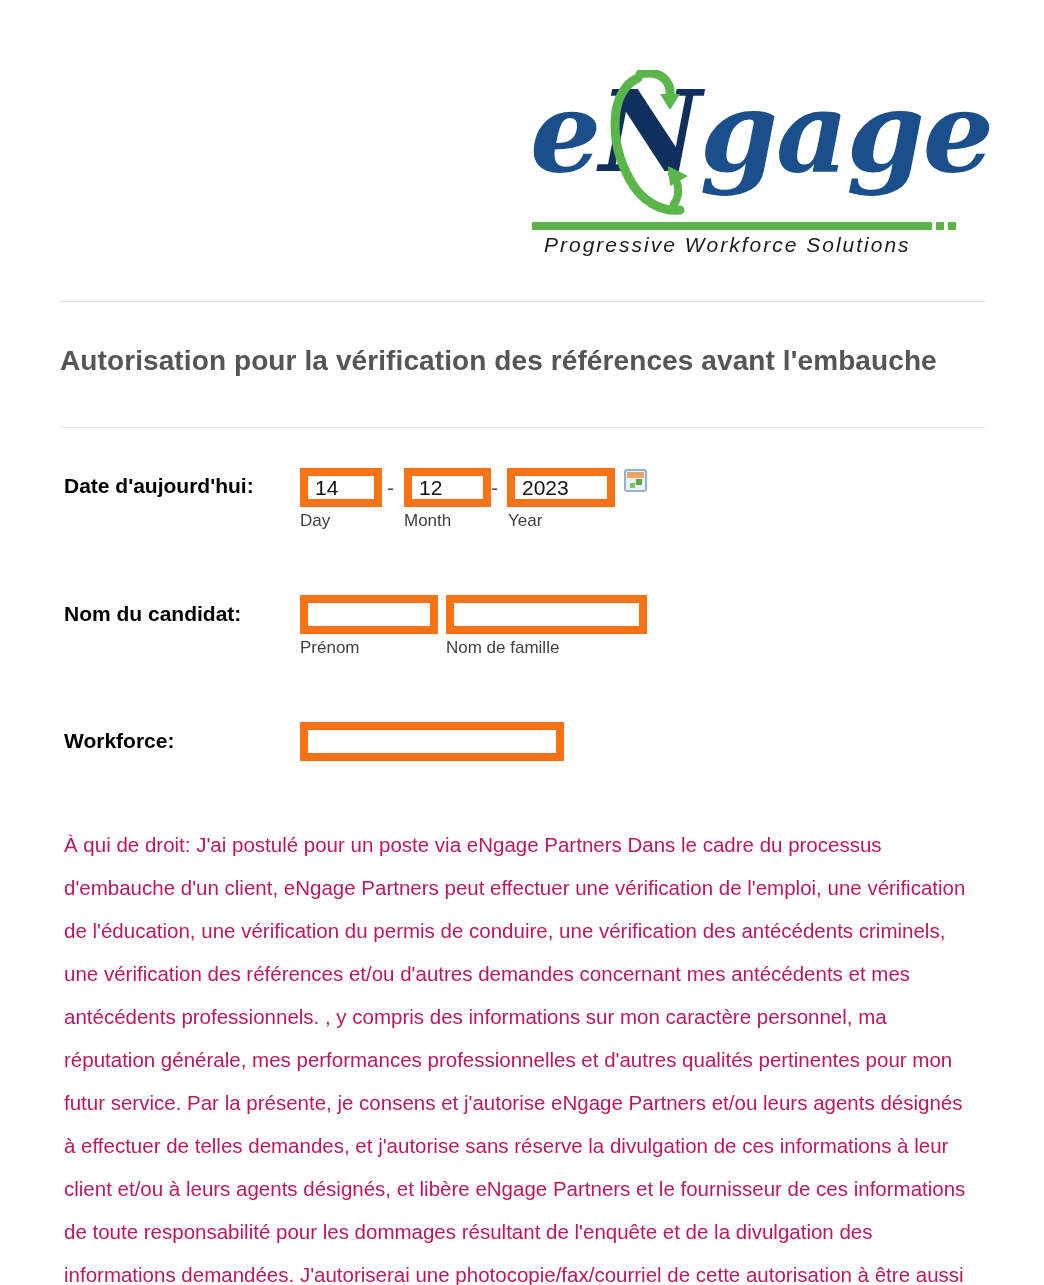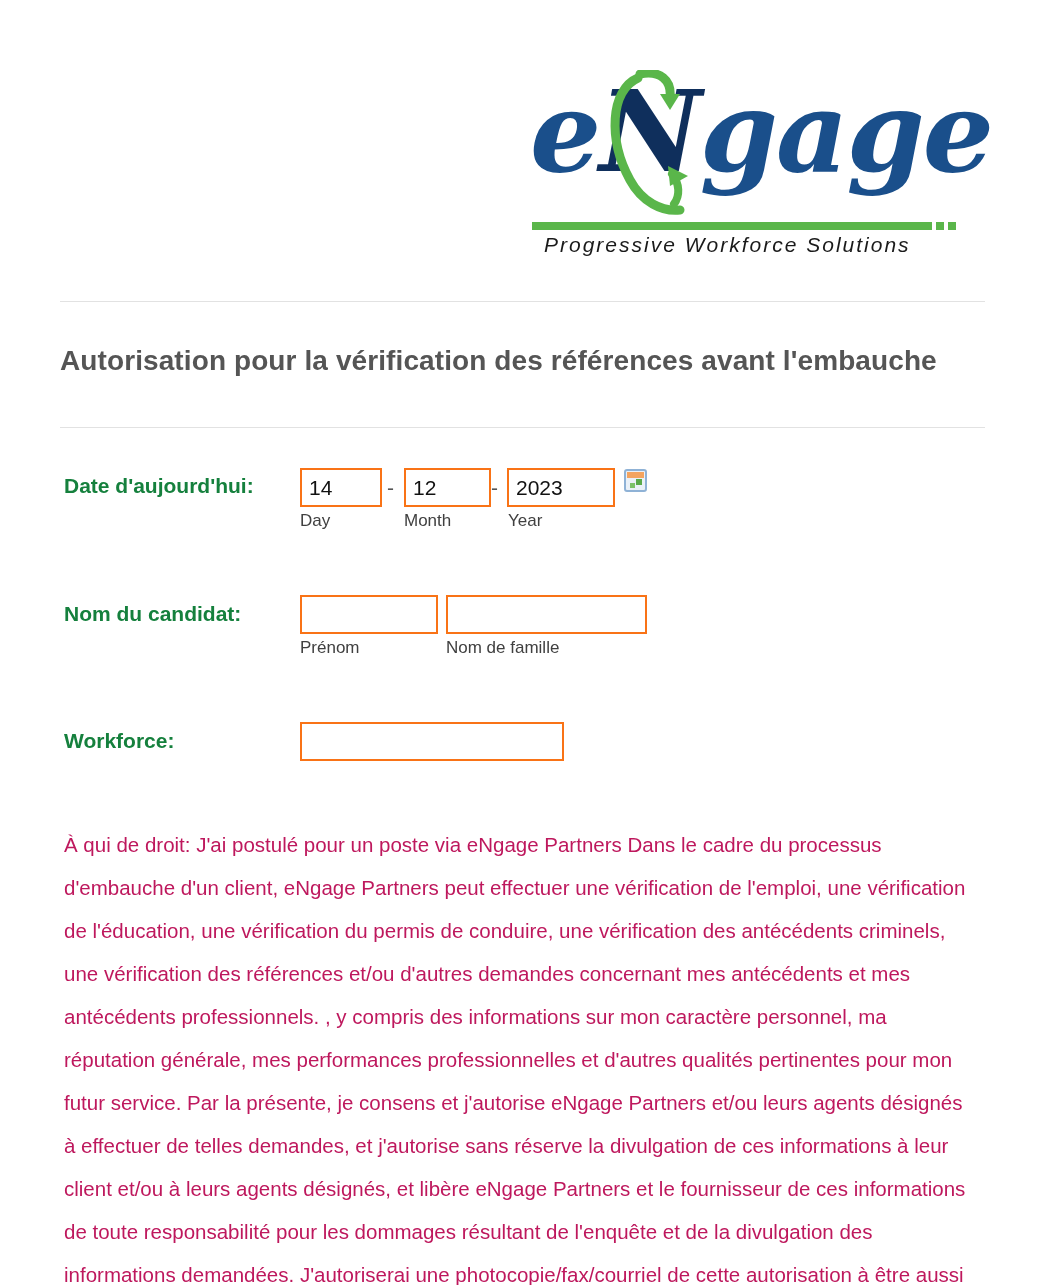--- a/index.html
+++ b/index.html
@@ -105,32 +105,32 @@
       color: #555555;
       white-space: nowrap;
       letter-spacing: 0.1px;
     }
 
     .field-label {
       position: absolute;
       left: 4px;
       font-size: 21px;
       font-weight: bold;
-      color: #15803d;
+      color: #000000;
       white-space: nowrap;
     }
     .lbl-date { top: 474px; }
     .lbl-name { top: 602px; }
     .lbl-position { top: 729px; }
 
     .input {
       position: absolute;
       box-sizing: border-box;
       height: 39px;
-      border: 2px solid #f97316;
+      border: 8px solid #f97316;
       background: #ffffff;
       font-family: "Liberation Sans", sans-serif;
       font-size: 21px;
       color: #111111;
       padding: 0 0 0 7px;
       outline: none;
     }
     .in-day { left: 240px; top: 468px; width: 82px; }
     .in-month { left: 344px; top: 468px; width: 87px; }
     .in-year { left: 447px; top: 468px; width: 108px; }

